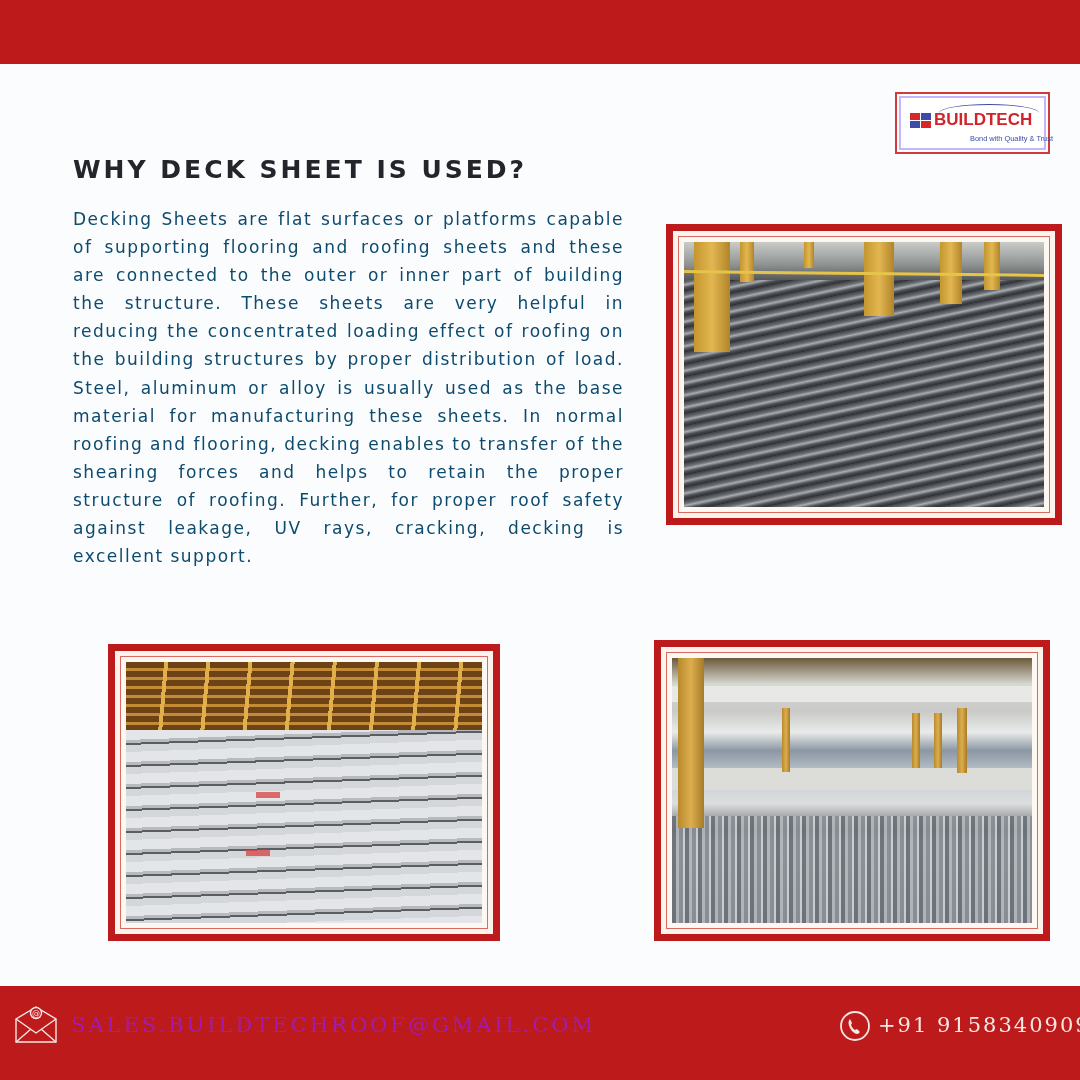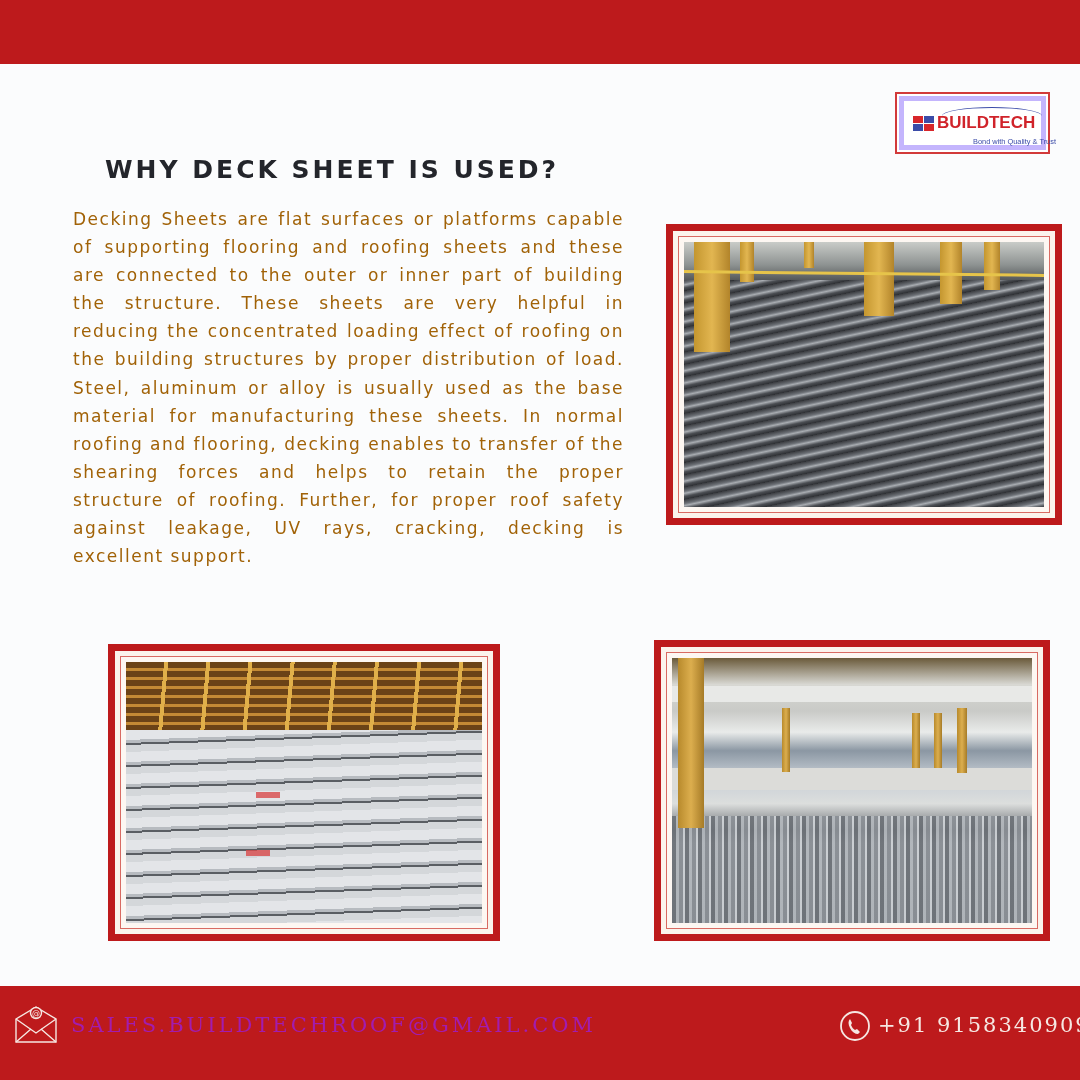--- a/index.html
+++ b/index.html
@@ -3,39 +3,39 @@
 <meta charset="utf-8">
 <style>
   * { box-sizing: border-box; margin: 0; padding: 0; }
   html, body { width: 1080px; height: 1080px; overflow: hidden; }
   body { position: relative; background: #fbfcfd; font-family: "DejaVu Sans", sans-serif; }
 
   .top-bar { position: absolute; left: 0; top: 0; width: 1080px; height: 64px; background: #bd1a1c; }
 
   .logo { position: absolute; left: 895px; top: 92px; width: 155px; height: 62px; background: #fff;
           border: 2px solid #d23a3a; padding: 2px; }
-  .logo-inner { width: 100%; height: 100%; border: 5px solid #c4b5fd; position: relative; }
+  .logo-inner { width: 100%; height: 100%; border: 2px solid #c4b5fd; position: relative; }
   .logo-mark { position: absolute; left: 9px; top: 15px; width: 22px; height: 16px; }
   .logo-mark span { position: absolute; width: 10px; height: 7px; }
   .logo-mark .a { left: 0; top: 0; background: #d8262a; }
   .logo-mark .b { left: 11px; top: 0; background: #3b4ca8; }
   .logo-mark .c { left: 0; top: 8px; background: #3b4ca8; }
   .logo-mark .d { left: 11px; top: 8px; background: #d8262a; }
   .logo-name { position: absolute; left: 33px; top: 12px; font-family: "Liberation Sans", sans-serif;
                font-weight: bold; font-size: 17px; color: #d0232a; letter-spacing: 0px; }
   .logo-arc { position: absolute; left: 38px; top: 6px; width: 100px; height: 18px; border-top: 1.5px solid #3b4ca8;
               border-radius: 50% 50% 0 0; }
   .logo-tag { position: absolute; left: 33px; top: 36px; font-family: "Liberation Sans", sans-serif;
               font-size: 7.4px; color: #3b4ca8; white-space: nowrap; margin-left: 36px; }
 
   .heading { position: absolute; left: 73px; top: 155px; font-family: "DejaVu Sans", sans-serif;
-             font-weight: bold; font-size: 25px; letter-spacing: 3px; color: #23252b; white-space: nowrap; margin-left: 32px; }
+             font-weight: bold; font-size: 25px; letter-spacing: 3px; color: #23252b; white-space: nowrap; }
 
   .body-text { position: absolute; left: 73px; top: 205px; width: 551px; font-family: "DejaVu Sans", sans-serif;
-               font-size: 17px; line-height: 28.1px; letter-spacing: 1.5px; color: #a16207;
+               font-size: 17px; line-height: 28.1px; letter-spacing: 1.5px; color: #0c4a6e;
                text-align: justify; text-align-last: left; }
 
   .frame { position: absolute; background: #bd1a1c; padding: 7px; }
   .frame .cream { width: 100%; height: 100%; background: #fbf3ec; padding: 5px; }
   .frame .line { width: 100%; height: 100%; border: 1px solid #d86a62; padding: 5px; background: #fdf7f2; }
   .frame .photo { width: 100%; height: 100%; position: relative; overflow: hidden; }
 
   .f1 { left: 666px; top: 224px; width: 396px; height: 301px; }
   .f2 { left: 108px; top: 644px; width: 392px; height: 297px; }
   .f3 { left: 654px; top: 640px; width: 396px; height: 301px; }

